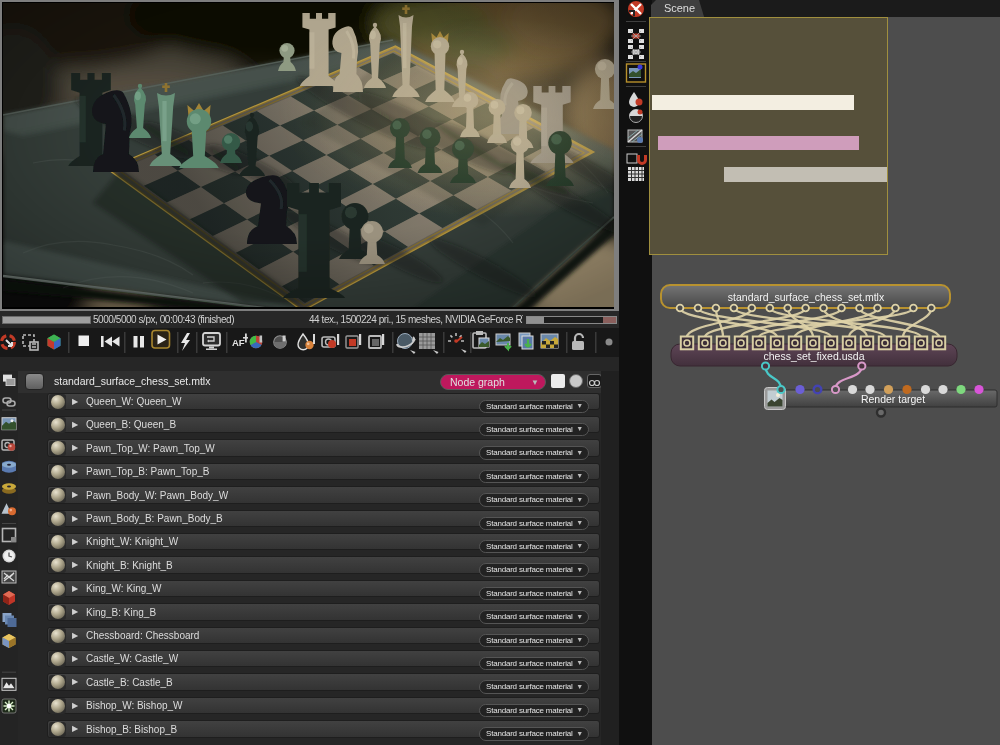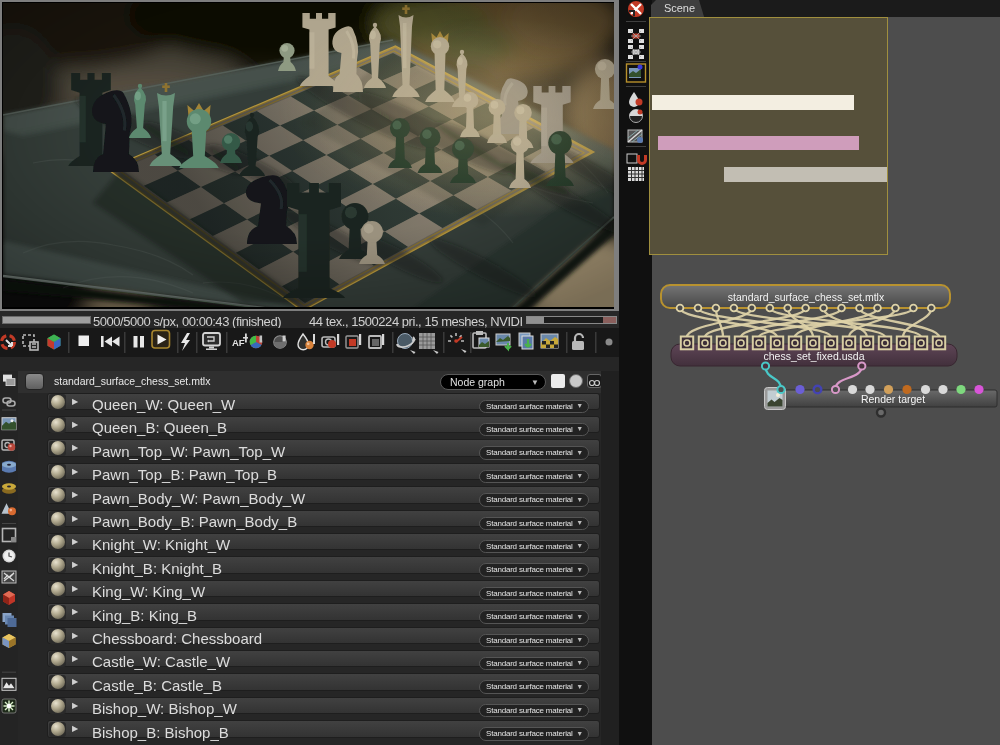--- a/index.html
+++ b/index.html
@@ -4,43 +4,43 @@
 * { margin:0; padding:0; box-sizing:border-box; }
 html,body { width:1000px; height:745px; overflow:hidden; background:#4f4f4f;
   font-family:"Liberation Sans", sans-serif; }
 #root { position:relative; width:1000px; height:745px; }
 #leftcol { position:absolute; left:0; top:0; width:621px; height:745px; background:#262626; }
 #viewport { position:absolute; left:0; top:0; width:619px; height:311px; background:#7e7e7e; }
 #vpedge { position:absolute; left:619px; top:0; width:2px; height:311px; background:#1a1a1a; }
 #vpimg { position:absolute; left:2px; top:2px; width:612px; height:307px; background:#000; }
 #vpimg svg { position:absolute; left:1px; top:1px; }
 #statusbar { position:absolute; left:0; top:311px; width:621px; height:27px; background:#272727;
-  color:#d0d0d0; font-size:13px; letter-spacing:-0.25px; }
+  color:#d0d0d0; font-size:10px; letter-spacing:-0.25px; }
 #nihdr { position:absolute; left:0; top:357px; width:621px; height:14px; background:#3e3e3e;
   color:#e2e2e2; font-size:10.5px; line-height:14px; }
 #nihdr .sq { position:absolute; left:1px; top:1px; width:9px; height:12px; background:#2a2a2a; }
 #mtlxrow { position:absolute; left:0; top:371px; width:621px; height:21.5px; background:#2f2f2f; }
 #mtlxrow .btn { position:absolute; left:25px; top:2px; width:19px; height:17px; border-radius:4px;
   background:linear-gradient(#8a8a8a,#5f5f5f); border:1px solid #222; }
 #mtlxrow .name { position:absolute; left:54px; top:4px; font-size:10.5px; color:#e8e8e8; }
-#mtlxrow .combo { position:absolute; left:440px; top:2.5px; width:106px; height:16px; background:#000000;
+#mtlxrow .combo { position:absolute; left:440px; top:2.5px; width:106px; height:16px; background:#be185d;
   border:1px solid #5a5a5a; border-radius:8px; color:#e0e0e0; font-size:10.5px; line-height:14px; }
 #mtlxrow .combo .txt { position:absolute; left:9px; top:0.5px; }
 #mtlxrow .combo .dn { position:absolute; right:6px; top:1px; font-size:8px; color:#bbb; }
 #mtlxrow .wbtn { position:absolute; left:551px; top:3px; width:14px; height:14px; background:#ececec; border-radius:2px; }
 #mtlxrow .cbtn { position:absolute; left:569px; top:3px; width:14px; height:14px; background:#c9c9c9; border-radius:7px; border:1px solid #666; }
 #mtlxrow .obtn { position:absolute; left:587px; top:3px; width:15px; height:14px; background:#1a1a1a; border-radius:3px; border:1px solid #666; }
 .row { position:absolute; left:47px; width:553px; height:17.5px;
   background:linear-gradient(#414141,#333333); border:1px solid #1e1e1e; border-radius:3px; }
 .row .sphbtn { position:absolute; left:1px; top:0.5px; width:17px; height:15.5px; background:#2a2a2a;
   border-radius:3px; }
 .row .sph { position:absolute; left:1.5px; top:0.5px; width:14px; height:14px; border-radius:50%;
   background:radial-gradient(circle at 35% 30%, #e8e2cf 0%, #b1a98f 40%, #4e4a3c 100%); }
 .row .tri { position:absolute; left:24px; top:3px; font-size:8px; color:#d0d0d0; }
-.row .rlabel { position:absolute; left:44px; top:2.5px; font-size:15px; color:#dcdcdc; }
+.row .rlabel { position:absolute; left:38px; top:2.5px; font-size:10px; color:#dcdcdc; }
 .row .pill { position:absolute; right:10px; top:6px; width:110px; height:13.5px; background:#222;
   border:1px solid #555; border-radius:7px; color:#e4e4e4; font-size:8px; }
 .row .pill span { position:absolute; left:6px; top:1px; white-space:nowrap; letter-spacing:-0.2px; }
 .row .pill .dn { left:auto; right:5px; top:1.5px; font-size:7px; color:#bbb; }
 #midstrip { position:absolute; left:619px; top:0; width:33px; height:745px; background:#101010; }
 #rightpanel { position:absolute; left:652px; top:0; width:348px; height:745px; background:#4d4d4d; }
 #toptabs { position:absolute; left:652px; top:0; width:348px; height:17px; background:#1b1b1b; }
 #scenetab { position:absolute; left:-1px; top:0; width:57px; height:30px; background:#3f3f3f;
   clip-path:polygon(0 100%, 0 5px, 5px 0, 48px 0, 57px 100%); color:#dedede; font-size:11px; text-align:center; line-height:17px; }
 #olive { position:absolute; left:649px; top:17px; width:239px; height:238px; background:#56503a;

